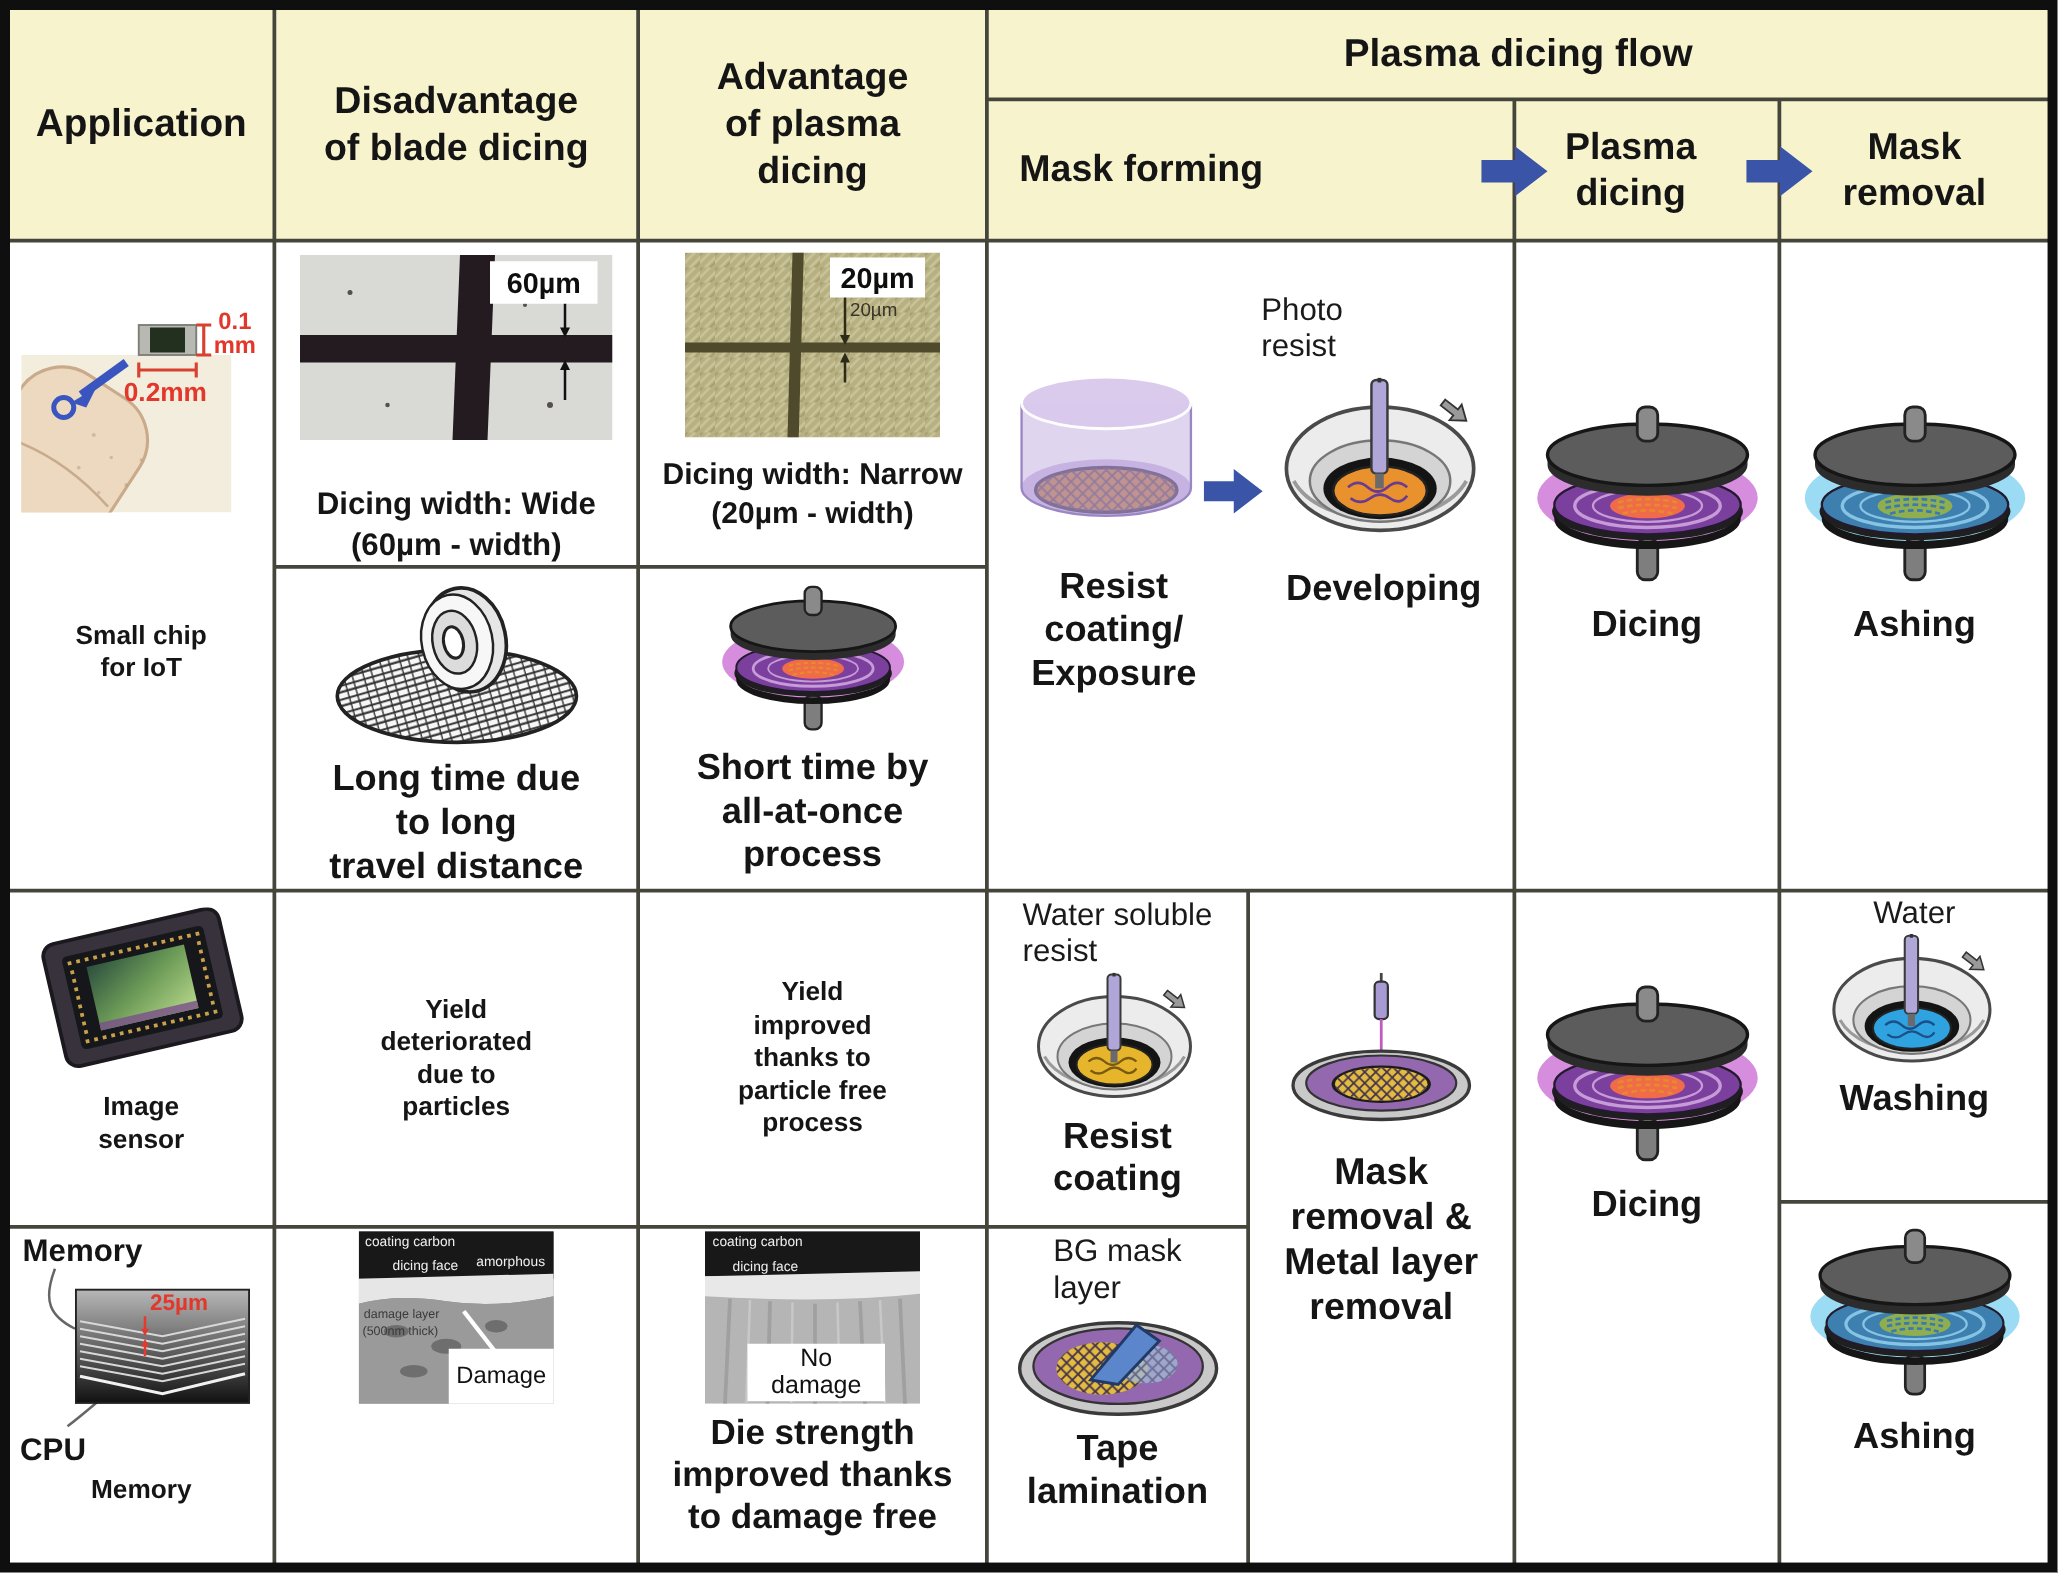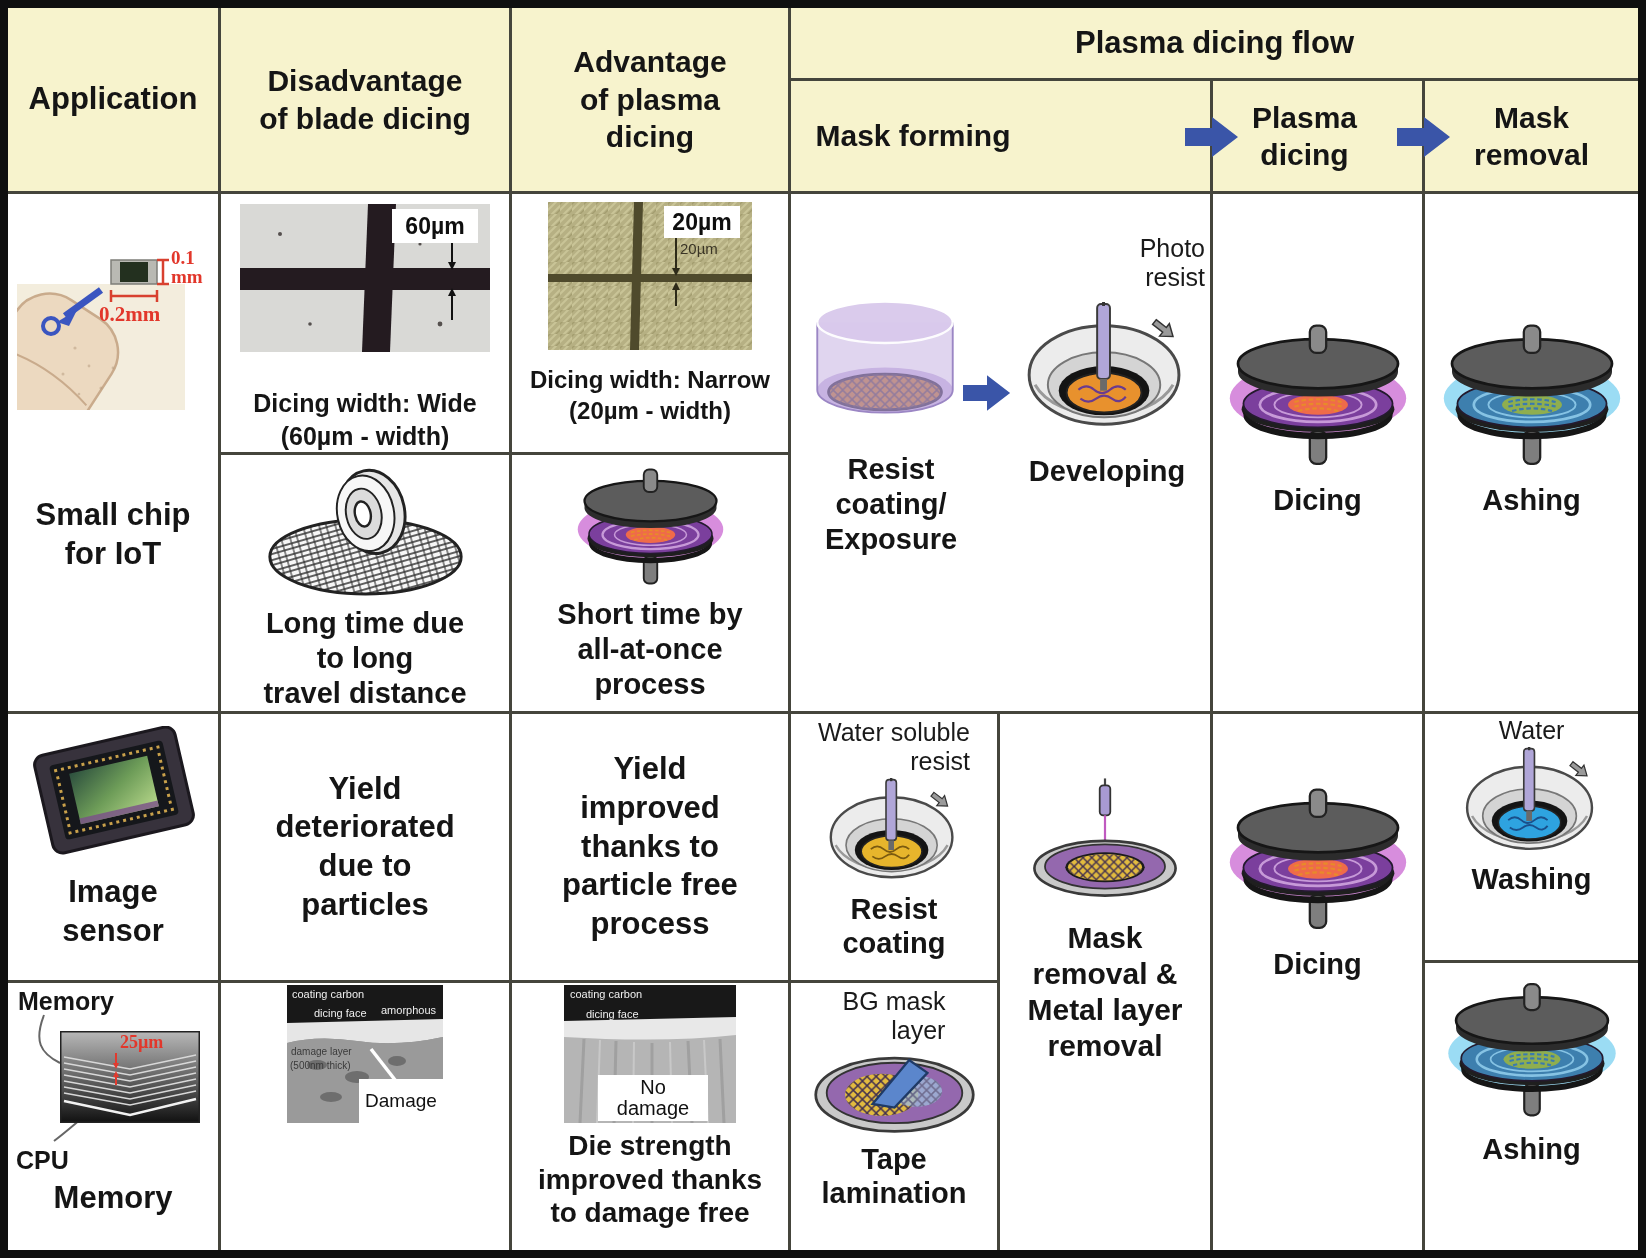--- a/index.html
+++ b/index.html
@@ -13,27 +13,27 @@
     gap:3px;
     background:#45453c;
     border:8px solid #0f0f0f;
     width:1646px;height:1258px;
     box-sizing:border-box;
   }
   .cell{background:#fff;position:relative;display:flex;flex-direction:column;align-items:center;box-sizing:border-box;overflow:hidden;}
   .hcell{background:#f7f3cd;display:flex;align-items:center;justify-content:center;
          font-weight:bold;font-size:30px;line-height:1.25;text-align:center;color:#151515;box-sizing:border-box;}
   .cap{font-weight:bold;font-size:29px;line-height:1.2;text-align:center;color:#151515;}
-  .cap-lg{font-weight:bold;font-size:31px;line-height:1.25;text-align:center;color:#151515;}
+  .cap-lg{font-weight:bold;font-size:21px;line-height:1.25;text-align:center;color:#151515;}
   .cap-sm{font-weight:bold;font-size:24px;line-height:1.3;text-align:center;color:#151515;}
-  .note{font-size:25px;line-height:1.15;text-align:right;color:#1a1a1a;}
+  .note{font-size:25px;line-height:1.15;text-align:left;color:#1a1a1a;}
   .fig{position:relative;}
   .tagbox{position:absolute;background:#fff;color:#0e0e0e;font-weight:bold;font-size:23px;
           display:flex;align-items:center;justify-content:center;}
-  .redlab{position:absolute;color:#e2372b;font-weight:bold;font-size:19px;line-height:1.0;font-family:Liberation Serif, serif;}
+  .redlab{position:absolute;color:#e2372b;font-weight:bold;font-size:19px;line-height:1.0;text-align:center;}
   .semlab{position:absolute;color:#efefef;font-size:11px;line-height:1;white-space:nowrap;}
   .semlab-dark{position:absolute;color:#3a3a3a;font-size:10px;line-height:1;white-space:nowrap;}
   .whitebox{position:absolute;background:#fff;color:#111;display:flex;align-items:center;justify-content:center;
             font-size:19px;line-height:1.05;text-align:center;}
   .memlab{position:absolute;font-weight:bold;font-size:25px;color:#151515;}
   .flow-arrow{position:absolute;width:54px;height:46px;}
   svg{display:block;}
 </style>
 </head>
 <body>

